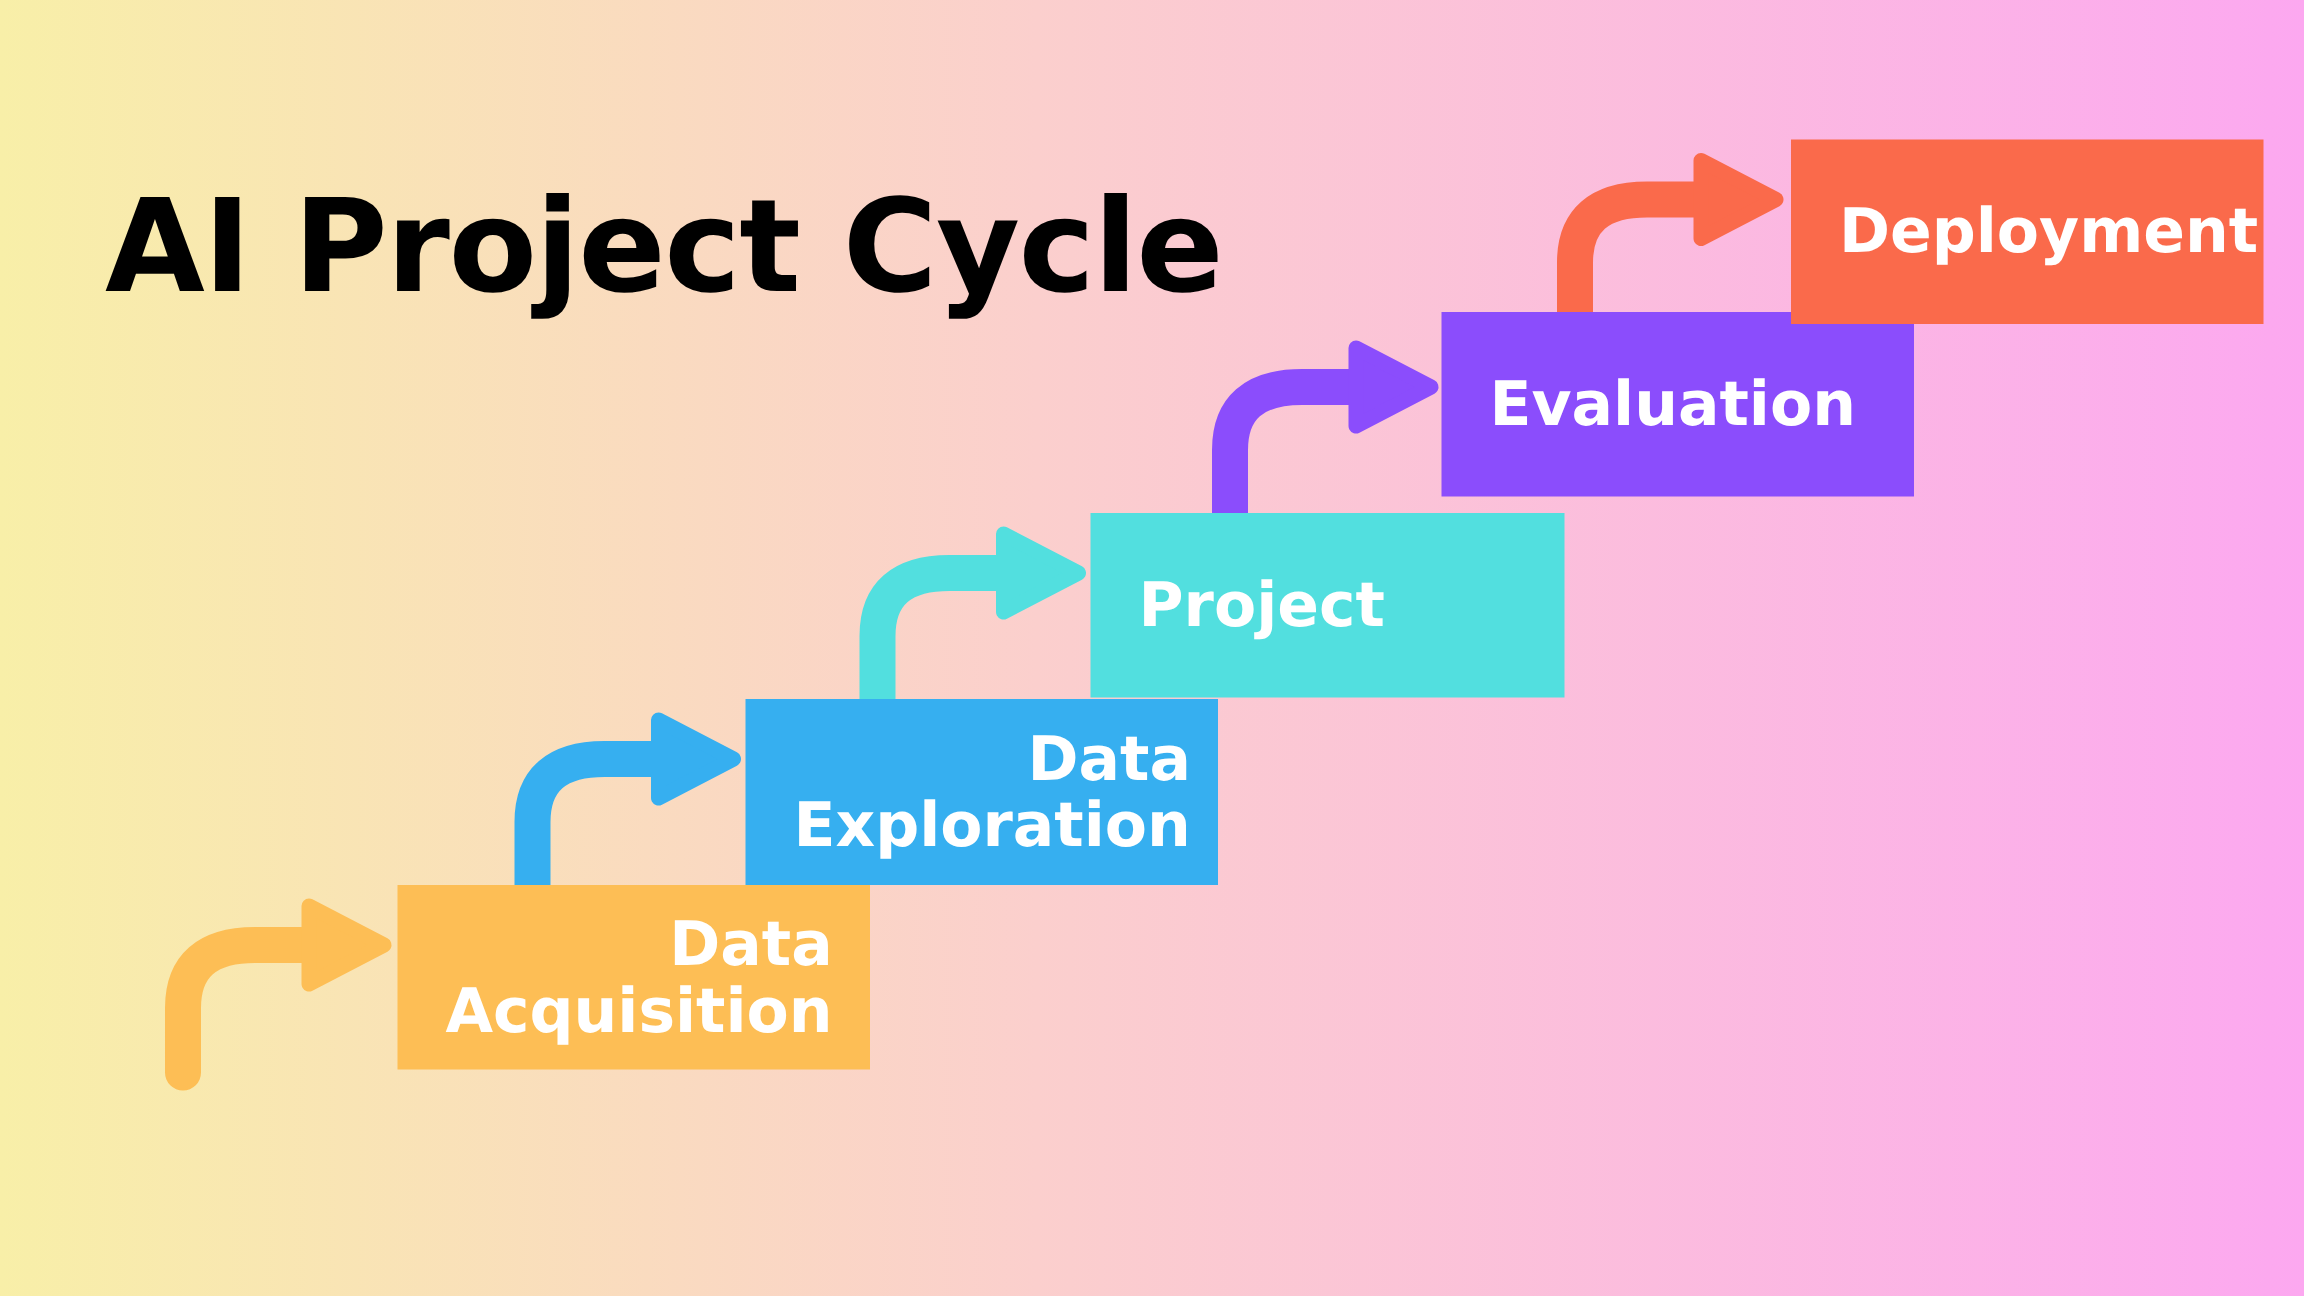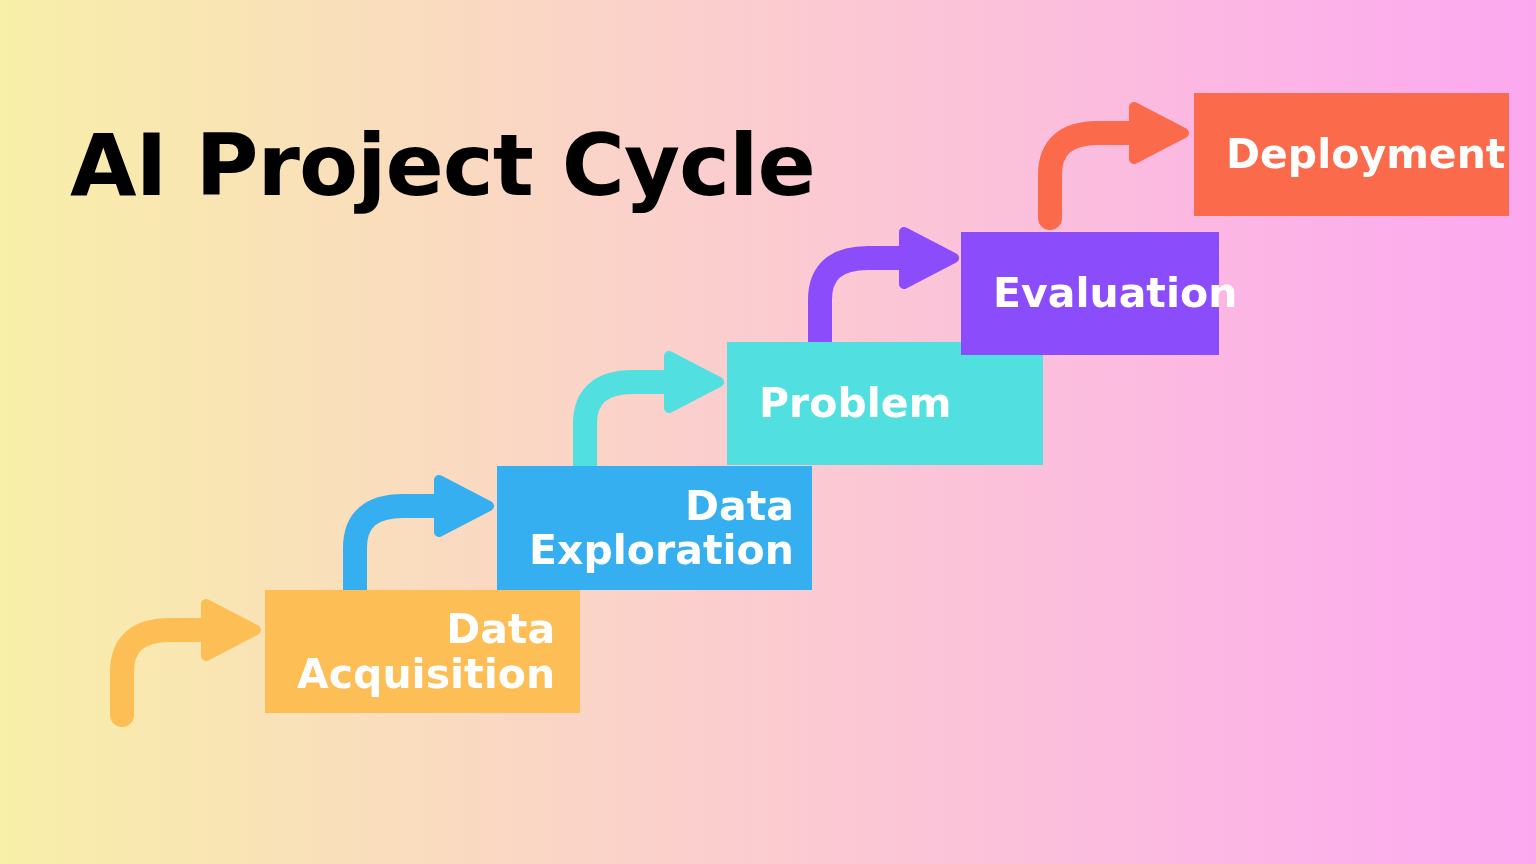--- a/index.html
+++ b/index.html
@@ -54,21 +54,21 @@
   }
   .stage-label {
     display: block;
     white-space: pre-line;
   }
 
   #box-problem-scoping { left: 33px;   top: 713px; width: 315px; height: 123px; font-size: 41px; }
   #box-data-acquisition{ left: 265px;  top: 590px; width: 315px; height: 123px; font-size: 41px; }
   #box-data-exploration{ left: 497px;  top: 466px; width: 315px; height: 124px; font-size: 41px; }
   #box-modeling        { left: 727px;  top: 342px; width: 316px; height: 123px; font-size: 41px; }
-  #box-evaluation      { left: 961px;  top: 232px; width: 258px; height: 123px; font-size: 41px; }
+  #box-evaluation      { left: 961px;  top: 208px; width: 315px; height: 123px; font-size: 41px; }
   #box-deployment      { left: 1194px; top: 93px;  width: 315px; height: 123px; font-size: 41px; }
 
   
   .arrow-svg {
     position: absolute;
     overflow: visible;
     pointer-events: none;
   }
   #arrow-1 { left: 110px;  top: 600px; }
   #arrow-2 { left: 343px;  top: 476px; }
@@ -113,21 +113,21 @@
     <span class="stage-label">Data
 Acquisition</span>
   </div>
 
   <div id="box-data-exploration" class="stage-box" style="background-color: rgb(54, 175, 240);">
     <span class="stage-label">Data
 Exploration</span>
   </div>
 
   <div id="box-modeling" class="stage-box" style="background-color: rgb(82, 223, 223);">
-    <span class="stage-label">Problem</span>
+    <span class="stage-label">Project</span>
   </div>
 
   <div id="box-evaluation" class="stage-box" style="background-color: rgb(139, 77, 252);">
     <span class="stage-label">Evaluation</span>
   </div>
 
   <div id="box-deployment" class="stage-box" style="background-color: rgb(250, 106, 75);">
     <span class="stage-label">Deployment</span>
   </div>
 

